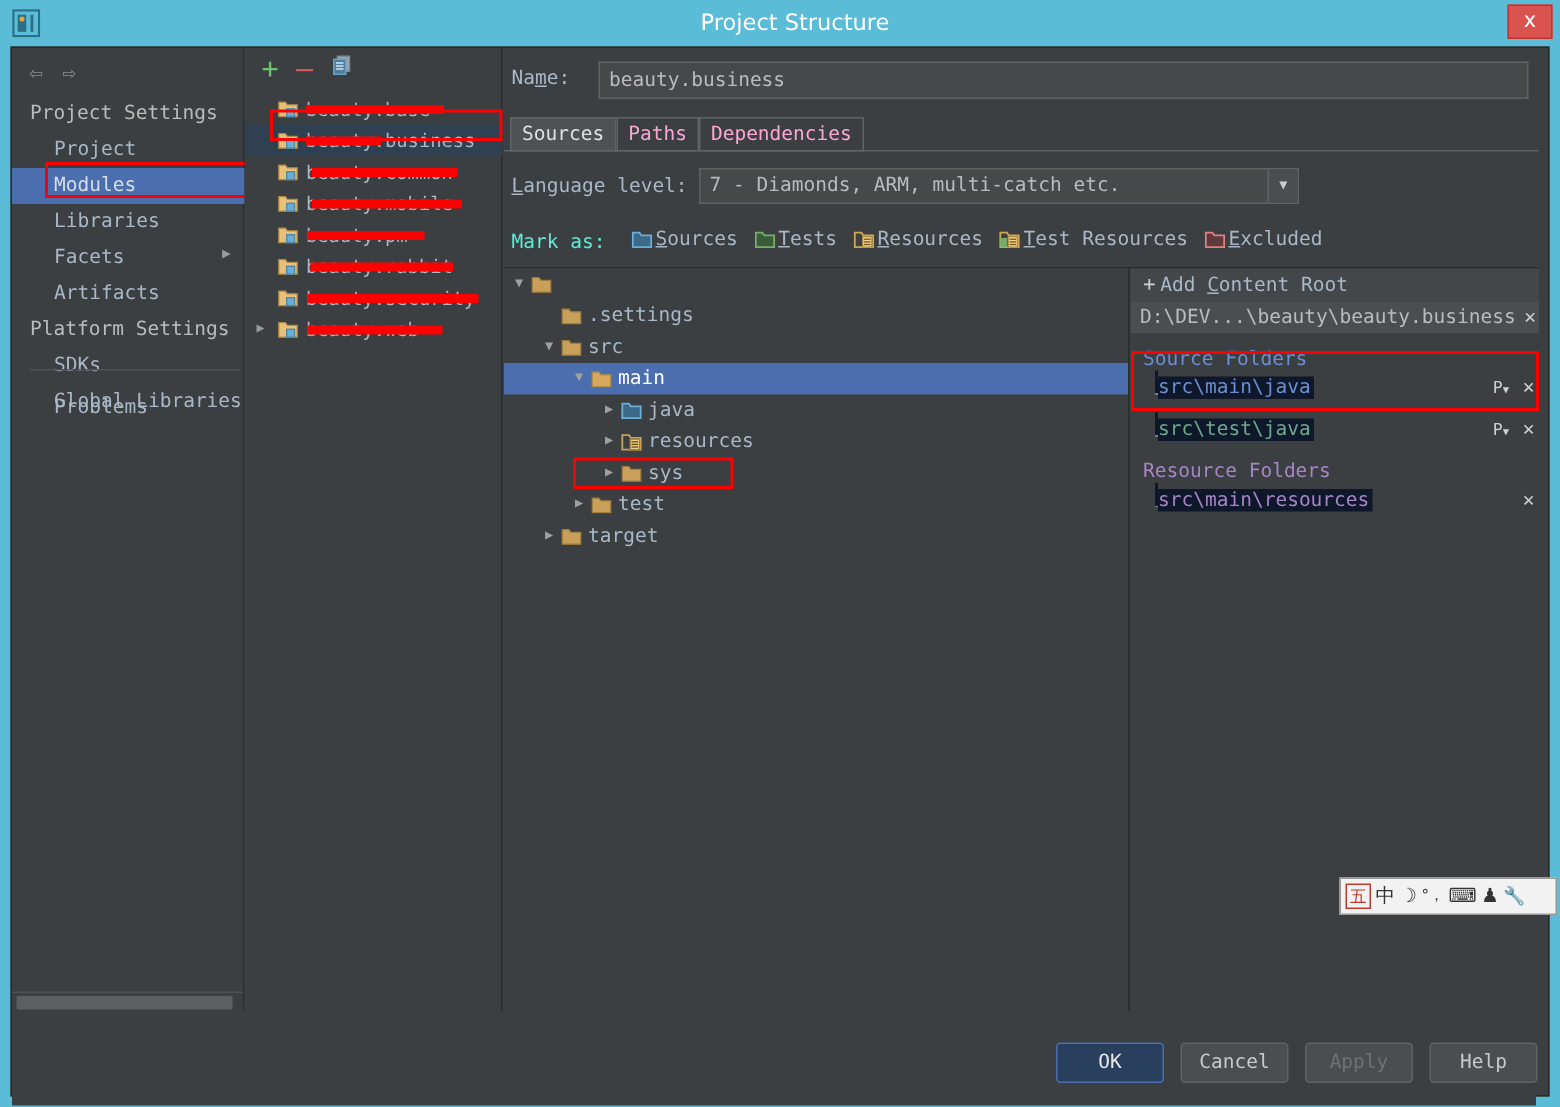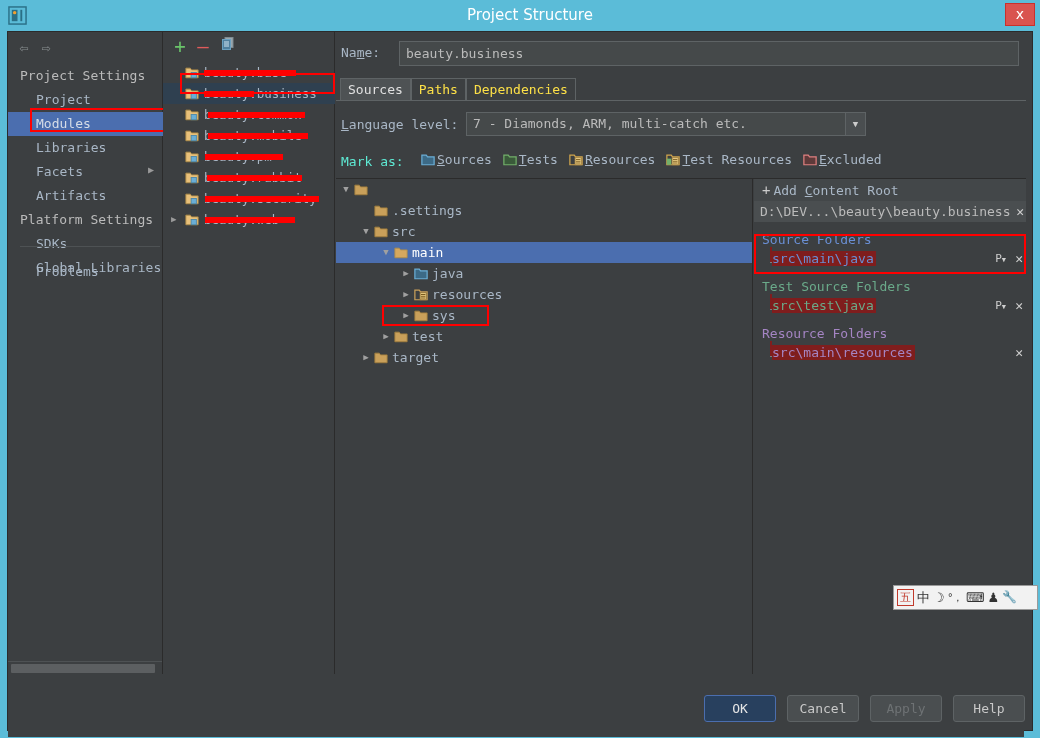--- a/index.html
+++ b/index.html
@@ -144,21 +144,21 @@
     font-family: "DejaVu Sans Mono", monospace; font-size: 13px;
     padding-left: 6px; outline: none;
   }
 
   .tabs {
     position: absolute; left: 4px; top: 46px; height: 23px;
     display: flex; align-items: flex-end;
   }
   .tab {
     height: 23px; line-height: 22px; padding: 0 7px;
-    font-size: 13px; color: #fde047; border: 1px solid #5e6365;
+    font-size: 13px; color: #f9a8d4; border: 1px solid #5e6365;
     background: #3c3f41; cursor: pointer;
   }
   .tab.active { background: #4e5254; color: #e0e0e0; }
   .tab-underline {
     position: absolute; left: 0; top: 68px; width: 690px; height: 1px;
     background: #5e6365;
   }
 
   .lang-row { position: absolute; left: 0; top: 80px; width: 690px; height: 26px; }
   .lang-label { position: absolute; left: 5px; top: 5px; font-size: 13px; color: #a9b7c6; }
@@ -231,21 +231,21 @@
   .fgroup-title { font-size: 13px; height: 19px; line-height: 19px; }
   .frow {
     position: relative; height: 20px; line-height: 20px; padding-left: 8px;
     font-size: 13px; white-space: nowrap; cursor: pointer;
   }
   .frow .ftext { position: relative; }
   .frow .dots {
     position: absolute; left: 0; right: 0; bottom: 4px;
     border-bottom: 1px dotted #7a7e80; z-index: 0;
   }
-  .frow .ftext span { position: relative; background: #7f1d1d; padding-right: 2px; z-index: 1; }
+  .frow .ftext span { position: relative; background: #0f172a; padding-right: 2px; z-index: 1; }
   .frow .pbtn {
     position: absolute; right: 20px; top: 0; font-size: 11px; color: #cfcfcf;
     cursor: pointer;
   }
   .frow .xbtn2 {
     position: absolute; right: 3px; top: 0; font-size: 13px; color: #cfcfcf;
     cursor: pointer;
   }
   .src-box {
     position: absolute; left: 0; top: 55px; width: 272px; height: 40px;
@@ -576,21 +576,20 @@
           <span class="ftext" style="color:#6a8fd4; display:block; position:relative; width:200px;">
             <span class="dots"></span>
             <span>src\main\java</span>
           </span>
           <span class="pbtn">P<span style="font-size:7px;">▼</span></span>
           <span class="xbtn2">✕</span>
         </div>
       </div>
 
       <div class="fgroup">
-        <div class="fgroup-title" style="color:#6aaa8a;">Test Source Folders</div>
         <div class="frow">
           <span class="ftext" style="color:#6aaa8a; display:block; position:relative; width:200px;">
             <span class="dots"></span>
             <span>src\test\java</span>
           </span>
           <span class="pbtn">P<span style="font-size:7px;">▼</span></span>
           <span class="xbtn2">✕</span>
         </div>
       </div>
 

